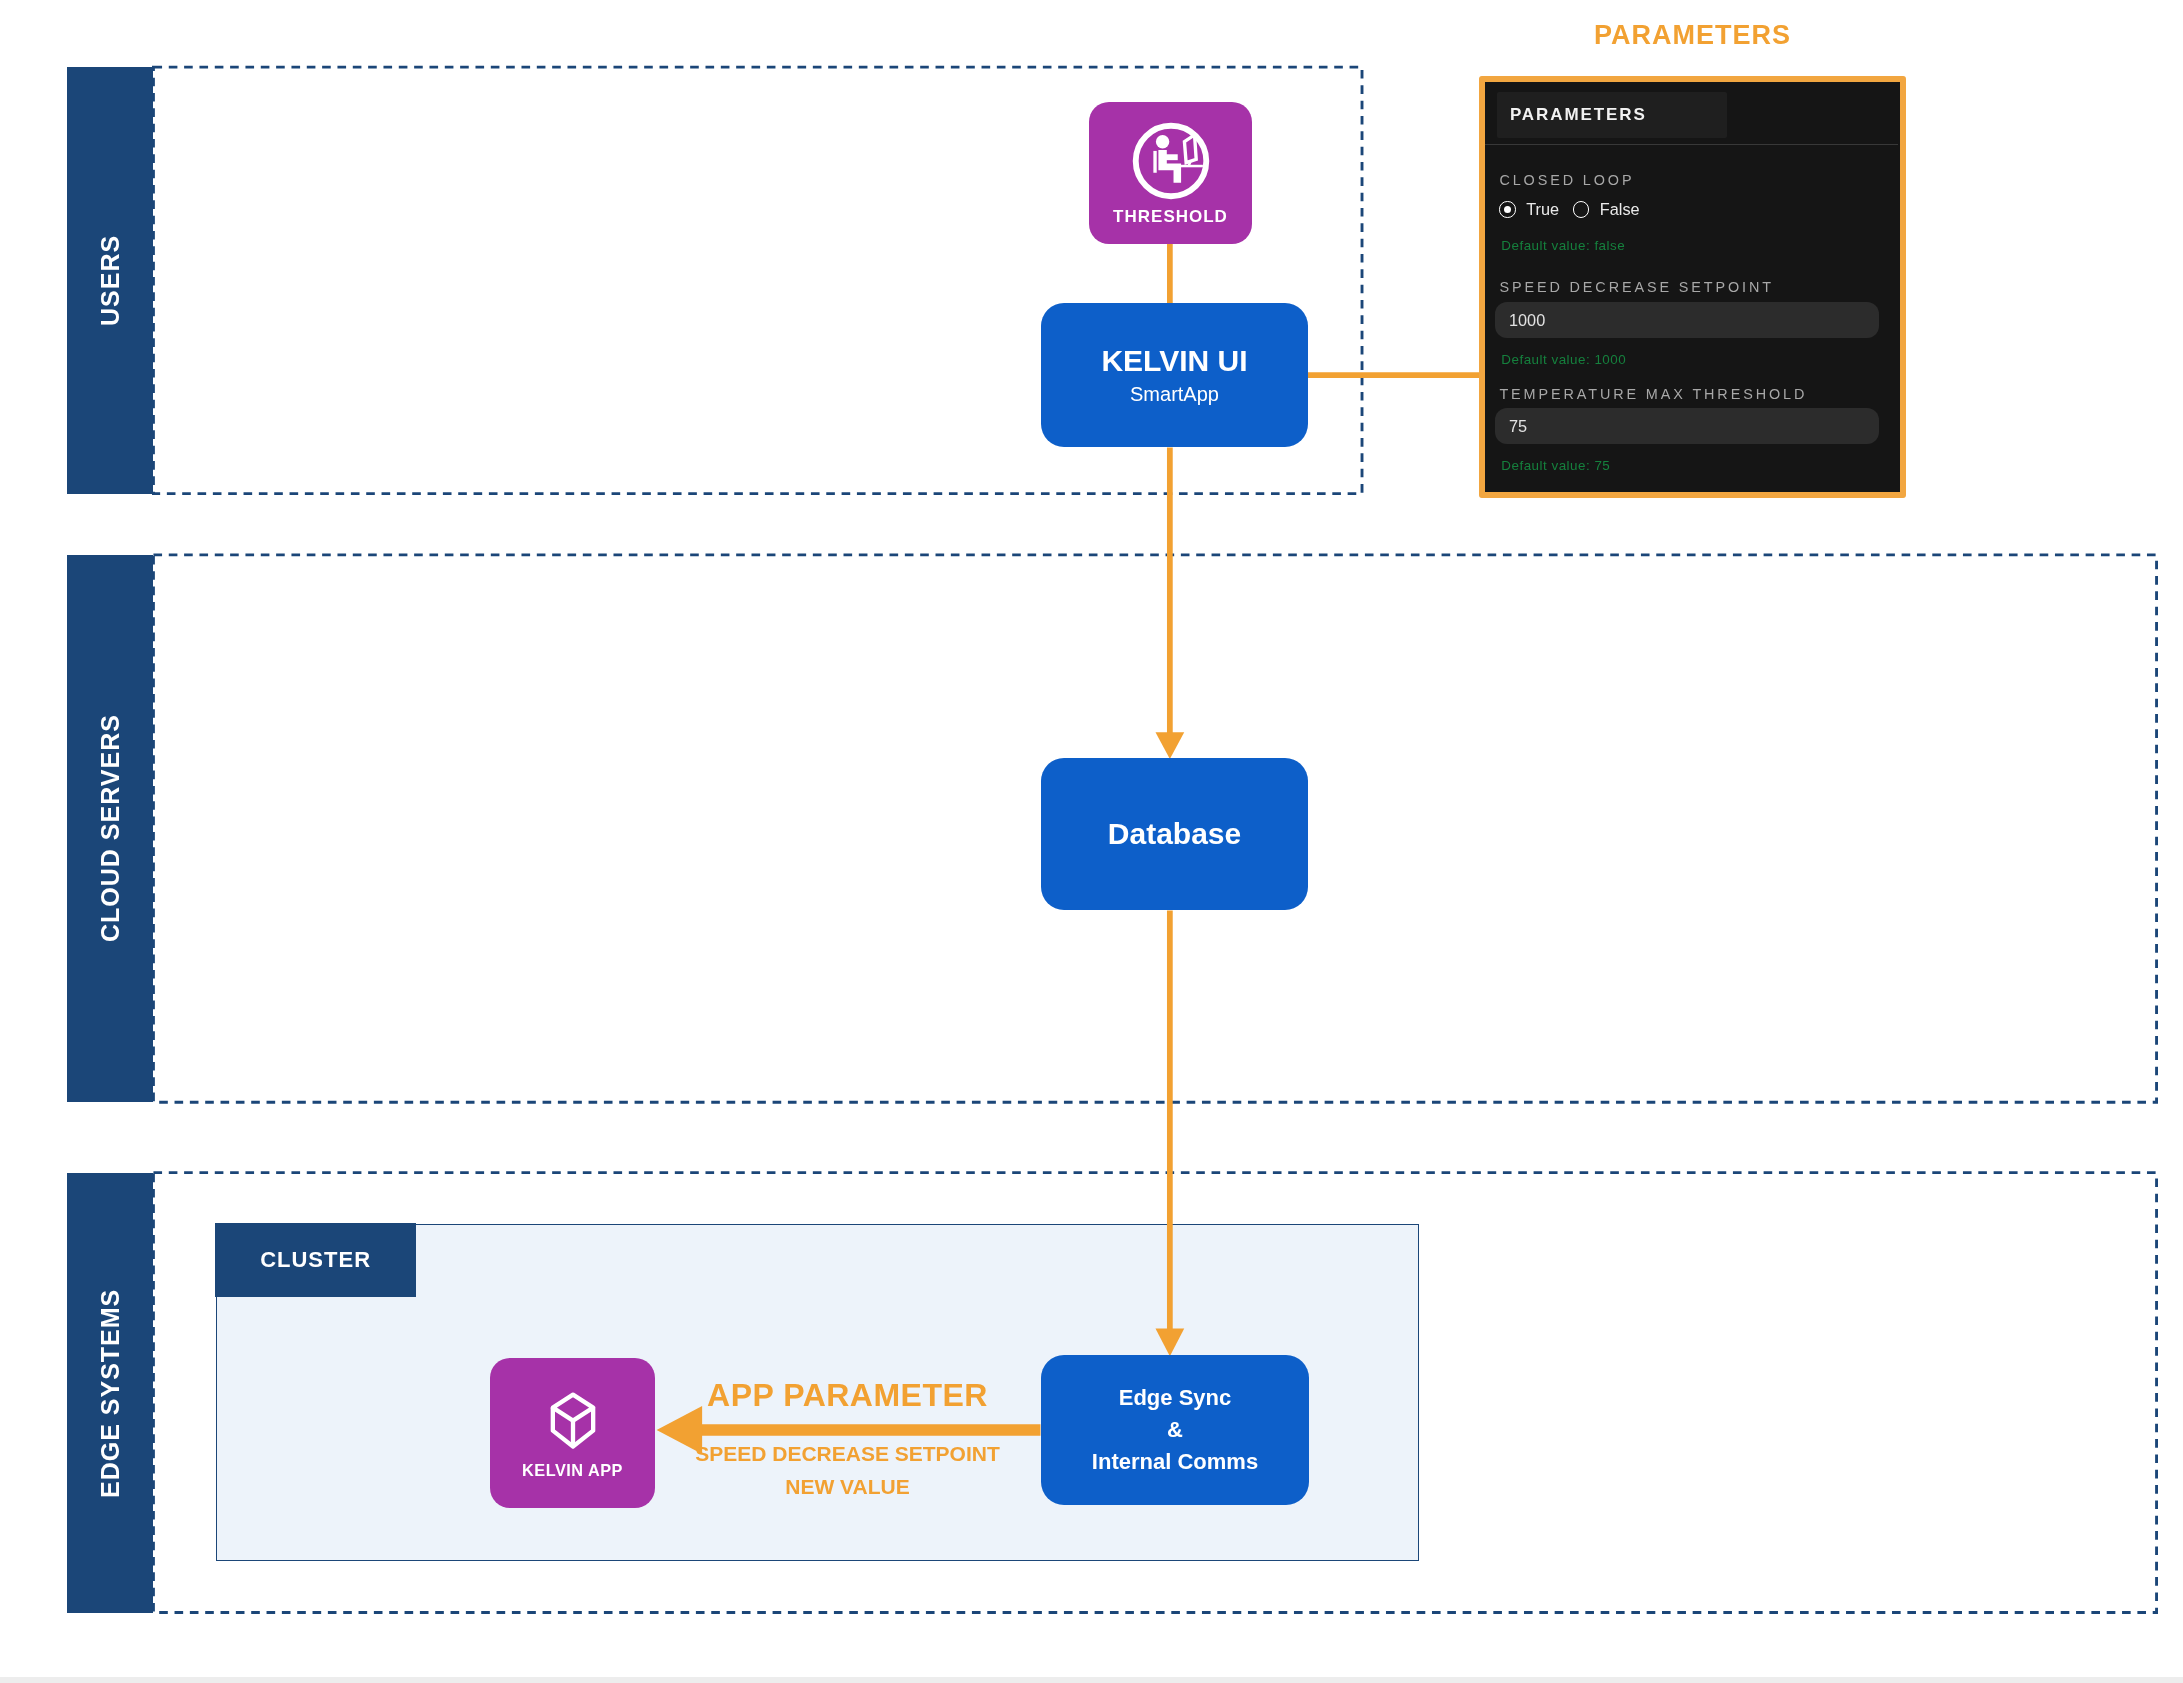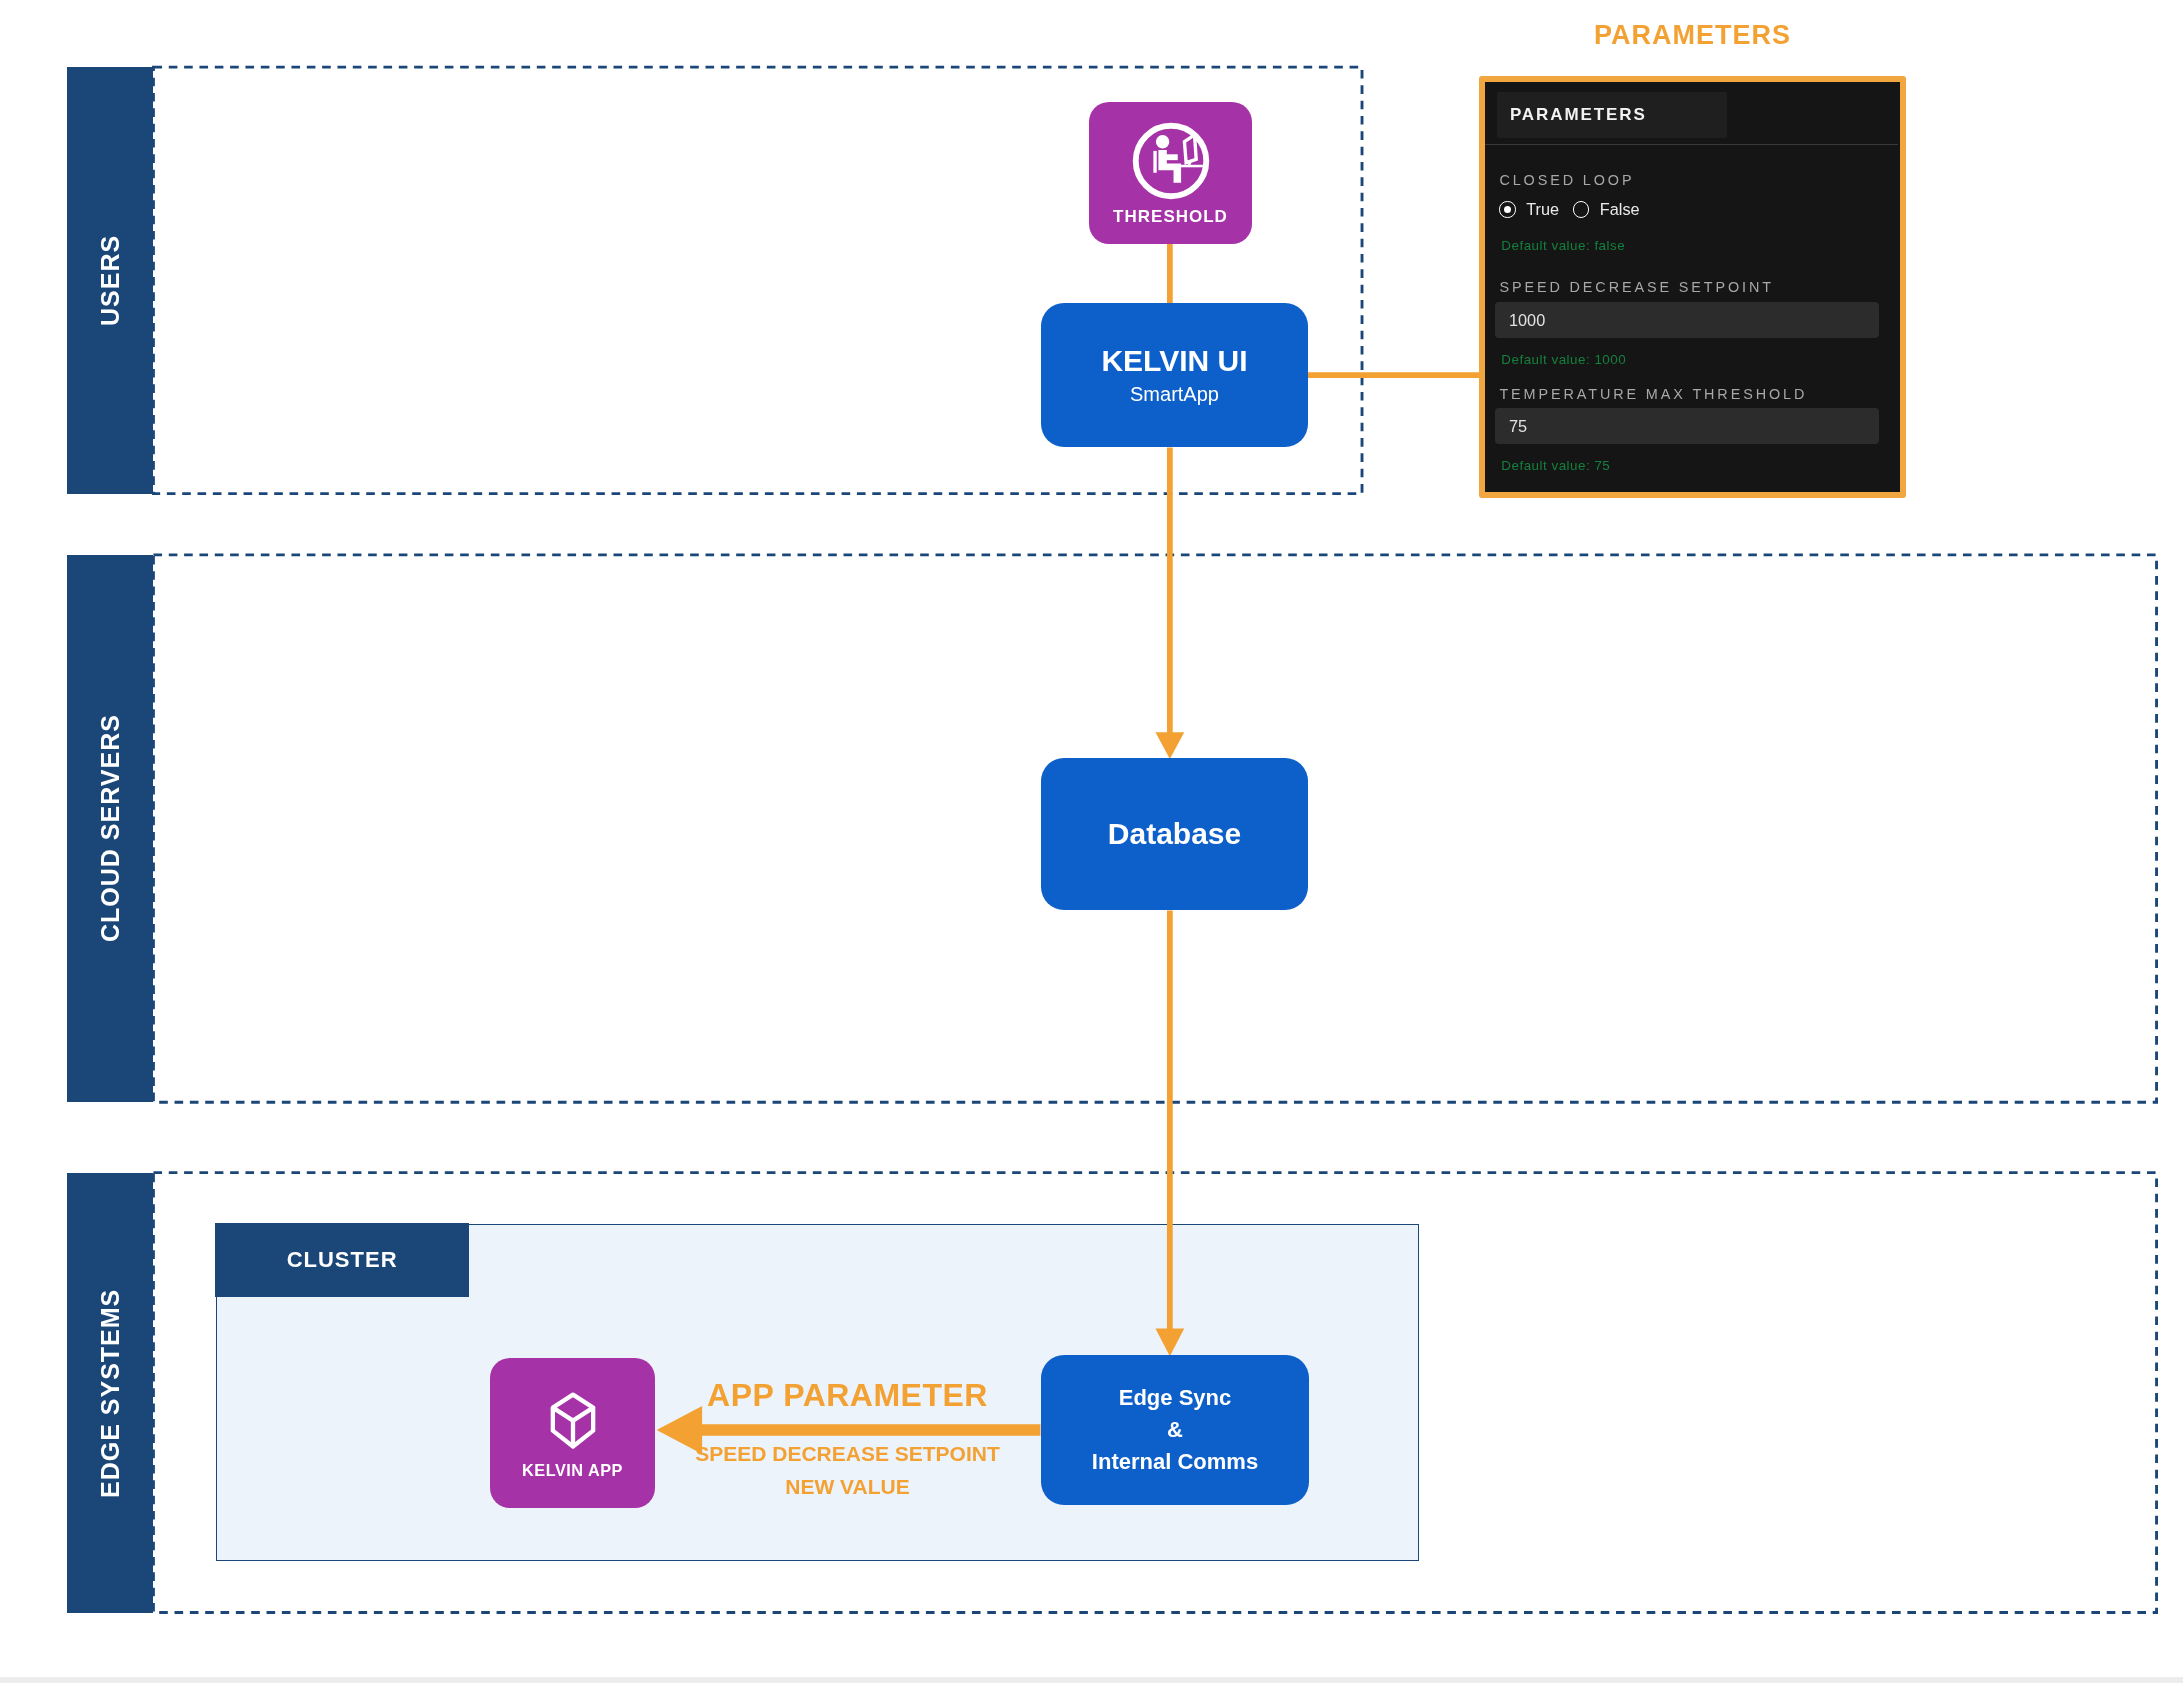--- a/index.html
+++ b/index.html
@@ -20,21 +20,21 @@
   
   .panel{position:absolute;background:#EDF3FA;border:1.9px solid #1B4678;box-sizing:border-box;}
   #kelvin-panel{left:213px;top:618px;width:1868px;height:434px;}
   #cluster-panel{left:216px;top:1224px;width:1203px;height:337px;}
   .panel-tab{
     position:absolute;left:-1.9px;top:-1.9px;background:#1B4678;color:#fff;
     display:flex;align-items:center;justify-content:center;
     font-weight:bold;font-size:22px;letter-spacing:1px;
   }
   #kelvin-panel .panel-tab{width:141px;height:74px;}
-  #cluster-panel .panel-tab{width:254px;height:74px;}
+  #cluster-panel .panel-tab{width:201px;height:74px;}
   
   #overlay{position:absolute;left:0;top:0;width:2183px;height:1683px;}
   .dashed-rect{fill:none;stroke:#1B4678;stroke-width:6;stroke-dasharray:18 14;}
   .conn{stroke:#F2A132;stroke-width:12;}
   .conn-thick{stroke:#F2A132;stroke-width:24;}
   .arrowhead{fill:#F2A132;stroke:none;}
   
   .node{position:absolute;display:flex;flex-direction:column;align-items:center;justify-content:center;box-sizing:border-box;}
   .node-blue{background:#0D5FC9;border-radius:23px;color:#ffffff;}
   .node-purple{background:#A632A8;border-radius:20px;color:#ffffff;}
@@ -75,21 +75,21 @@
   #pp-label-sds{top:197px;}
   #pp-note-sds{top:270px;}
   #pp-label-tmt{top:304px;}
   #pp-note-tmt{top:376px;}
   .pp-radio-row{position:absolute;left:14.4px;top:118px;display:flex;align-items:center;gap:14px;}
   .pp-radio{display:flex;align-items:center;gap:10.5px;color:#EAEAEA;font-size:16.3px;cursor:pointer;}
   .radio-circle{width:16.3px;height:16.3px;border:1.4px solid #ffffff;border-radius:50%;
     display:flex;align-items:center;justify-content:center;box-sizing:border-box;}
   .radio-circle .dot{width:7.7px;height:7.7px;border-radius:50%;background:#ffffff;}
   .pp-input{
-    position:absolute;left:9.6px;width:384px;height:36px;background:#2C2C2C;border:none;border-radius:4px;
+    position:absolute;left:9.6px;width:384px;height:36px;background:#2C2C2C;border:none;border-radius:12px;
     color:#E2E2E2;font-size:16.3px;padding-left:14.4px;box-sizing:border-box;
     font-family:"Liberation Sans", sans-serif;
   }
   #pp-input-sds{top:220px;}
   #pp-input-tmt{top:326px;}
   
   #bottom-strip{position:absolute;left:0;top:1677px;width:2183px;height:6.7px;background:#ededed;}
 </style>
 </head>
 <body>

